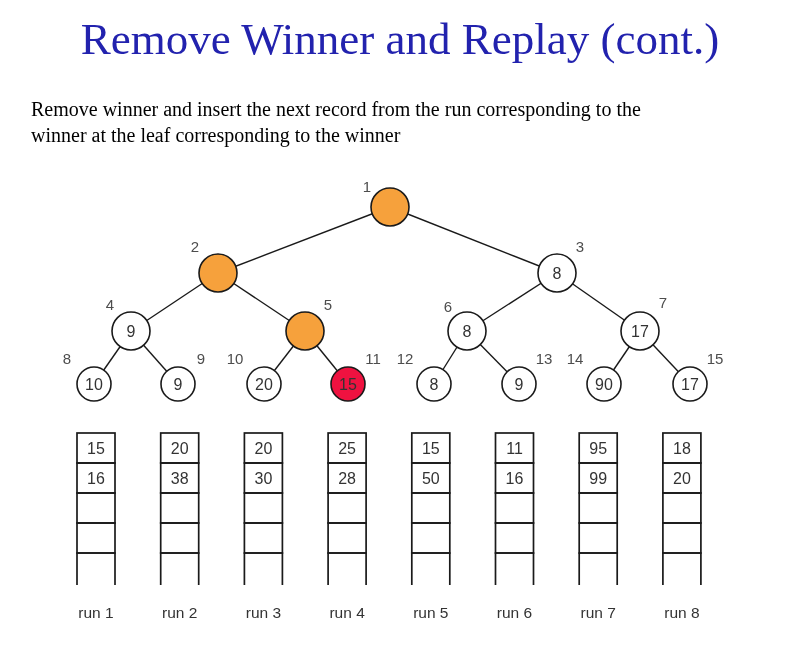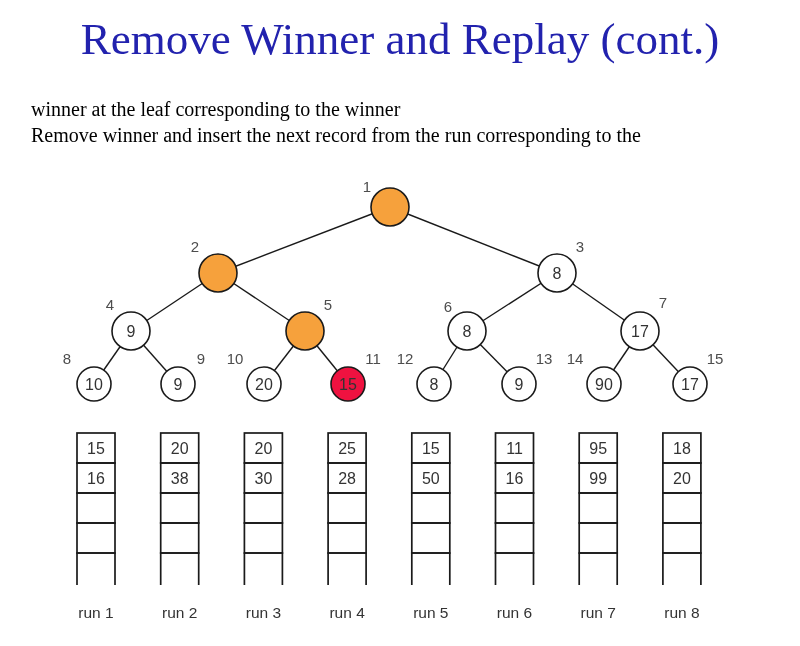--- a/index.html
+++ b/index.html
@@ -12,22 +12,22 @@
             font-family:"Liberation Serif",serif;font-size:20px;color:#000;
             line-height:1.32;}
   svg{position:absolute;top:0;left:0;}
   svg text{font-family:"Liberation Sans",sans-serif;}
 </style>
 </head>
 <body>
 
 <div class="title" style="color: rgb(34, 34, 174); text-align: center;">Remove Winner and Replay (cont.)</div>
 <div class="subtitle">
+  <div>Remove winner and insert the next record from the run corresponding to the</div>
   <div>winner at the leaf corresponding to the winner</div>
-  <div>Remove winner and insert the next record from the run corresponding to the</div>
 </div>
 
 <svg id="diagram" width="800" height="646" viewBox="0 0 800 646">
     <line x1="390" y1="207" x2="218" y2="273" stroke="#1A1A1A" stroke-width="1.4"></line>
     <line x1="390" y1="207" x2="557" y2="273" stroke="#1A1A1A" stroke-width="1.4"></line>
     <line x1="218" y1="273" x2="131" y2="331" stroke="#1A1A1A" stroke-width="1.4"></line>
     <line x1="218" y1="273" x2="305" y2="331" stroke="#1A1A1A" stroke-width="1.4"></line>
     <line x1="557" y1="273" x2="467" y2="331" stroke="#1A1A1A" stroke-width="1.4"></line>
     <line x1="557" y1="273" x2="640" y2="331" stroke="#1A1A1A" stroke-width="1.4"></line>
     <line x1="131" y1="331" x2="94" y2="384" stroke="#1A1A1A" stroke-width="1.4"></line>

